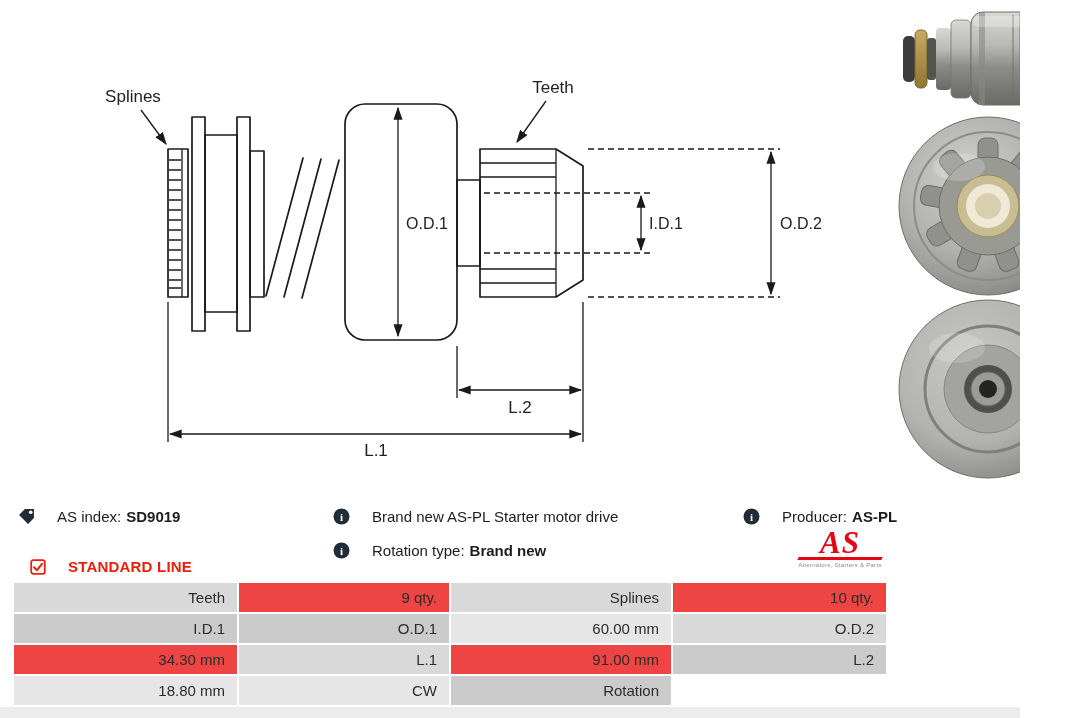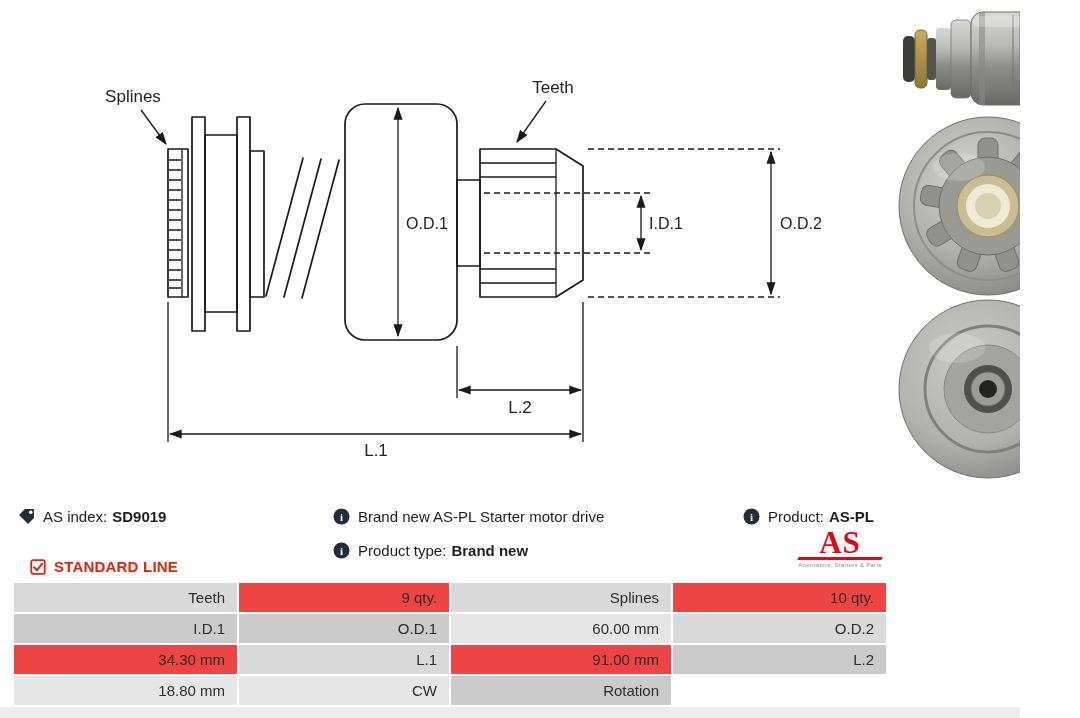--- a/index.html
+++ b/index.html
@@ -9,33 +9,33 @@
   }
   
   #drawing{position:absolute;left:0;top:0;}
   .ln{stroke:#1a1a1a;stroke-width:1.7;fill:none;stroke-linecap:round;stroke-linejoin:round;}
   .thin{stroke:#1a1a1a;stroke-width:1.3;fill:none;}
   .dash{stroke:#1a1a1a;stroke-width:1.3;fill:none;stroke-dasharray:6 4;}
   .dim{stroke:#1a1a1a;stroke-width:1.3;fill:none;}
   .dlabel{font-size:16px;fill:#222;font-family:"Liberation Sans",sans-serif;}
   .plabel{font-size:17px;fill:#222;font-family:"Liberation Sans",sans-serif;}
   
-  .info-item{position:absolute;display:flex;align-items:center;gap:8px;font-size:15px;}
+  .info-item{position:absolute;display:flex;align-items:center;gap:22px;font-size:15px;}
   .info-text{display:flex;gap:5px;align-items:baseline;white-space:nowrap;}
   .bold{font-weight:bold;}
   .standard-line{color:#e8200b;font-weight:bold;letter-spacing:0.2px;}
   #info-as-index{left:18px;top:508px;}
   #info-standard{left:30px;top:542px;margin-top:16px;}
   #info-desc{left:333px;top:508px;}
   #info-ptype{left:333px;top:542px;}
   #info-producer{left:743px;top:508px;}
   
   .as-logo{position:absolute;left:796px;top:529px;width:88px;text-align:center;}
   .as-logo-text{
-    font-family:"Liberation Serif",serif;font-weight:bold;
+    font-family:"Liberation Serif",serif;font-style:italic;font-weight:bold;
     font-size:31px;line-height:27px;color:#e30613;letter-spacing:1px;
   }
   .as-logo-underline{height:3px;background:#e30613;margin:1px 2px 2px 2px;transform:skewX(-25deg);}
   .as-logo-tagline{font-size:6px;color:#8a8a8a;letter-spacing:0.3px;white-space:nowrap;}
   
   .spec-table{
     position:absolute;left:14px;top:583px;width:866px;
     display:grid;grid-template-columns:223px 210px 220px 213px;grid-auto-rows:29px;gap:2px;
     background:#fff;font-size:15px;color:#2c2c2c;
   }
@@ -224,32 +224,32 @@
     </svg>
     <span>Brand new AS-PL Starter motor drive</span>
   </div>
 
   <div class="info-item" id="info-ptype">
     <svg width="17" height="17" viewBox="0 0 17 17">
       <circle cx="8.5" cy="8.5" r="8" fill="#202c3a"></circle>
       <text x="8.5" y="12.5" text-anchor="middle" font-size="11" font-weight="bold" fill="#fff" font-family="Liberation Serif, serif">i</text>
     </svg>
     <span class="info-text">
-      <span>Product type:</span>
+      <span>Rotation type:</span>
       <span class="bold">Brand new</span>
     </span>
   </div>
 
   <div class="info-item" id="info-producer">
     <svg width="17" height="17" viewBox="0 0 17 17">
       <circle cx="8.5" cy="8.5" r="8" fill="#202c3a"></circle>
       <text x="8.5" y="12.5" text-anchor="middle" font-size="11" font-weight="bold" fill="#fff" font-family="Liberation Serif, serif">i</text>
     </svg>
     <span class="info-text">
-      <span>Product:</span>
+      <span>Producer:</span>
       <span class="bold">AS-PL</span>
     </span>
   </div>
 
   <div class="as-logo">
     <div class="as-logo-text">AS</div>
     <div class="as-logo-underline"></div>
     <div class="as-logo-tagline">Alternators, Starters &amp; Parts</div>
   </div>
 

